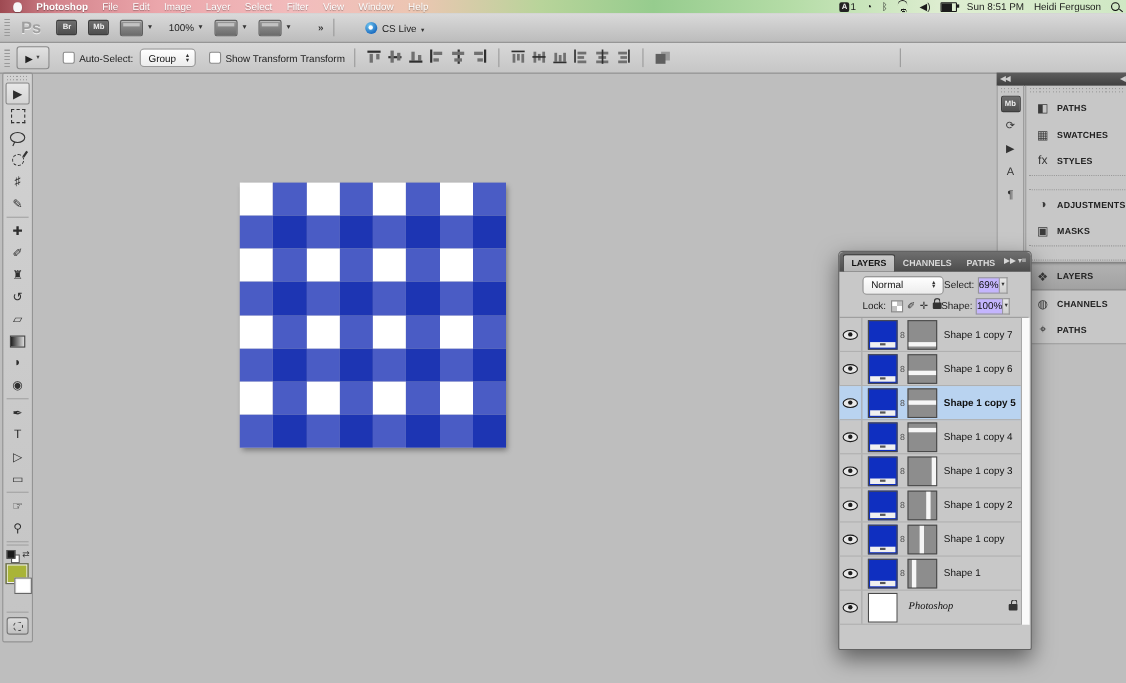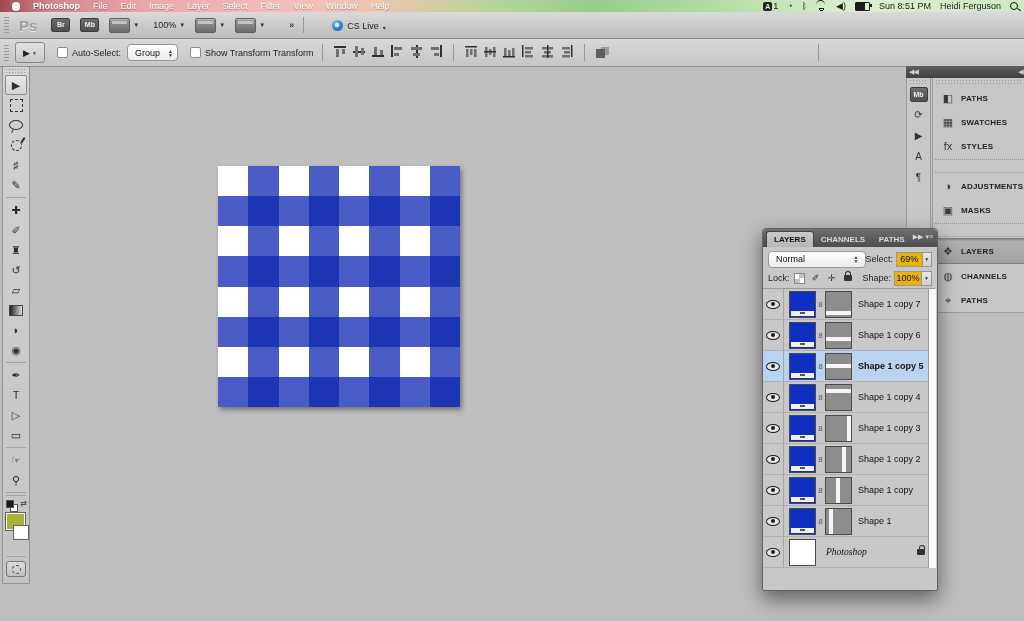--- a/index.html
+++ b/index.html
@@ -122,26 +122,26 @@
 
   
   #lpanel{left:762px;top:228px;width:174px;height:361px;background:#c8c8c8;border:1px solid #636363;
     border-radius:4px 4px 2px 2px;box-shadow:0 8px 20px rgba(0,0,0,.5);z-index:5;}
   #ltabs{height:18px;background:linear-gradient(#6f6f6f,#4c4c4c);border-radius:4px 4px 0 0;
     display:flex;align-items:flex-end;position:relative;}
   .ltab{font-size:8px;font-weight:bold;padding:3px 7px 3px;color:#d9d9d9;white-space:nowrap;}
   .ltab.active{background:linear-gradient(#cacaca,#b6b6b6);color:#111;border-radius:3px 3px 0 0;margin-left:3px;border:1px solid #444;border-bottom:none;}
   .ltab.clip{max-width:44px;overflow:hidden;}
   #ltab-btns{position:absolute;right:4px;top:4px;color:#d6d6d6;font-size:7px;display:flex;gap:5px;align-items:center;}
-  .lrow{display:flex;align-items:center;font-size:9px;color:#222;padding:0 5px;}
+  .lrow{display:flex;align-items:center;font-size:9px;color:#222;padding:0 21px;}
   #blendrow{height:20px;margin-top:2px;}
   #blend-select{width:92px;height:15px;justify-content:space-between;display:inline-flex;padding-right:2px;margin-left:0;}
   #blend-select .stepper{margin-left:auto;}
   .fieldlbl{margin-left:auto;}
-  .fld{width:26px;height:13px;background:#eab308;border:1px solid #979797;font-size:9px;color:#111;
+  .fld{width:26px;height:13px;background:#c4b5fd;border:1px solid #979797;font-size:9px;color:#111;
     display:inline-flex;align-items:center;justify-content:center;margin-left:3px;}
   .fldbtn{width:9px;height:13px;background:linear-gradient(#e8e8e8,#cfcfcf);border:1px solid #979797;border-left:none;
     font-size:5px;color:#333;display:inline-flex;align-items:center;justify-content:center;}
   #lockrow{height:18px;}
   .lk{margin-left:4px;display:inline-flex;align-items:center;justify-content:center;width:12px;height:11px;font-size:9px;color:#333;}
   .lk-ch{width:9px;height:9px;border:1px solid #888;background:conic-gradient(#c2c2c2 25%,#fff 0 50%,#c2c2c2 0 75%,#fff 0);}
   .padlock{width:8px;height:6px;background:#333;border-radius:1px;position:relative;display:inline-block;}
   .padlock::before{content:"";position:absolute;left:1.5px;top:-4px;width:4px;height:4px;border:1.2px solid #333;border-bottom:none;border-radius:3px 3px 0 0;}
   #layer-list{position:absolute;left:0;top:59px;width:172px;height:281px;border-top:1px solid #9b9b9b;overflow:hidden;}
   #scrolltrack{position:absolute;right:1px;top:60px;width:7px;height:279px;background:#fafafa;border-left:1px solid #9e9e9e;}

